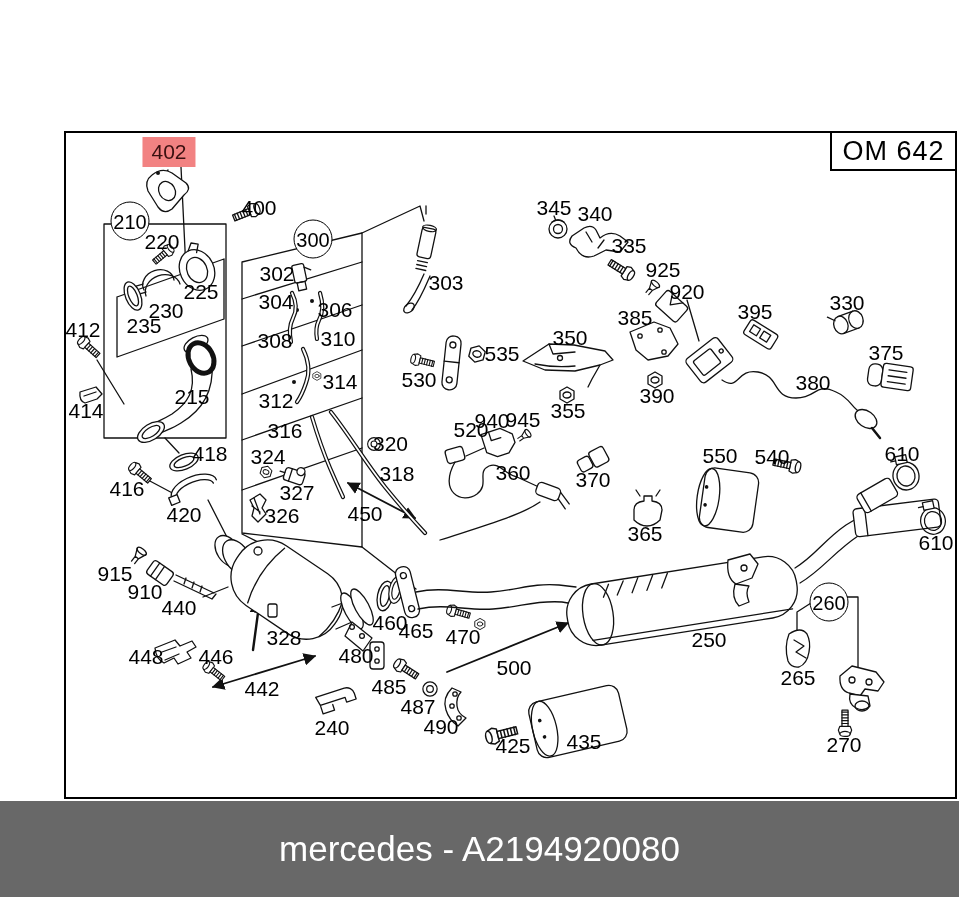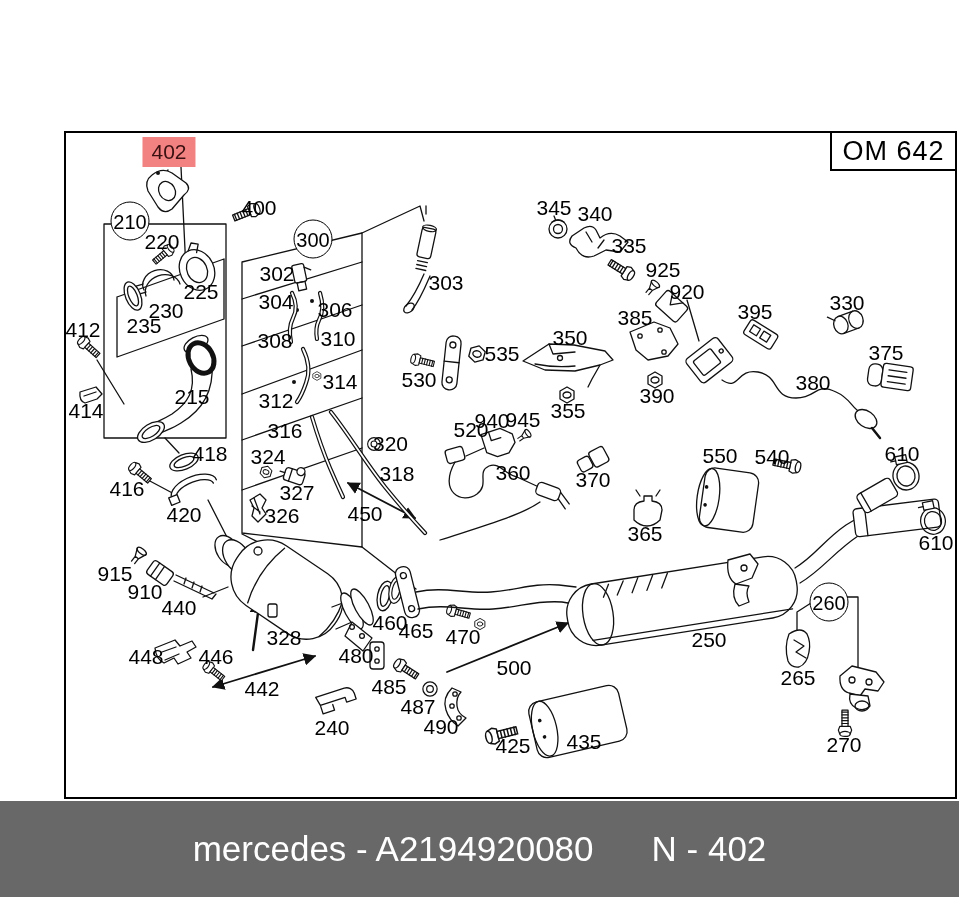--- a/index.html
+++ b/index.html
@@ -488,16 +488,15 @@
       <div class="part-label" style="left: 514px; top: 667px;">500</div>
       <div class="part-label" style="left: 513px; top: 745px;">425</div>
       <div class="part-label" style="left: 576px; top: 741px; margin-left: 8px;">435</div>
       <div class="part-label" style="left: 709px; top: 639px;">250</div>
       <div class="part-label" style="left: 798px; top: 677px;">265</div>
       <div class="part-label" style="left: 844px; top: 744px;">270</div>
     </div>
 
   <div class="footer">
     <span>mercedes - A2194920080</span>
-    <span>N - 402</span>
   </div>
 
 </div>
 
 </body></html>

